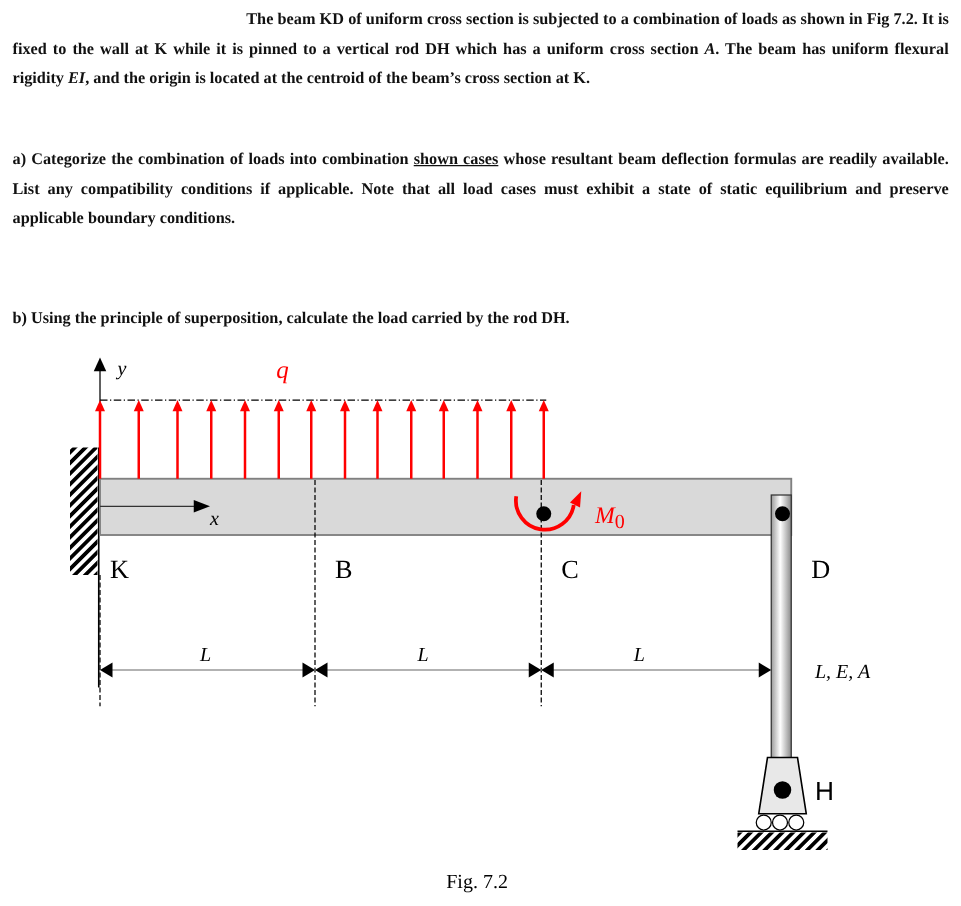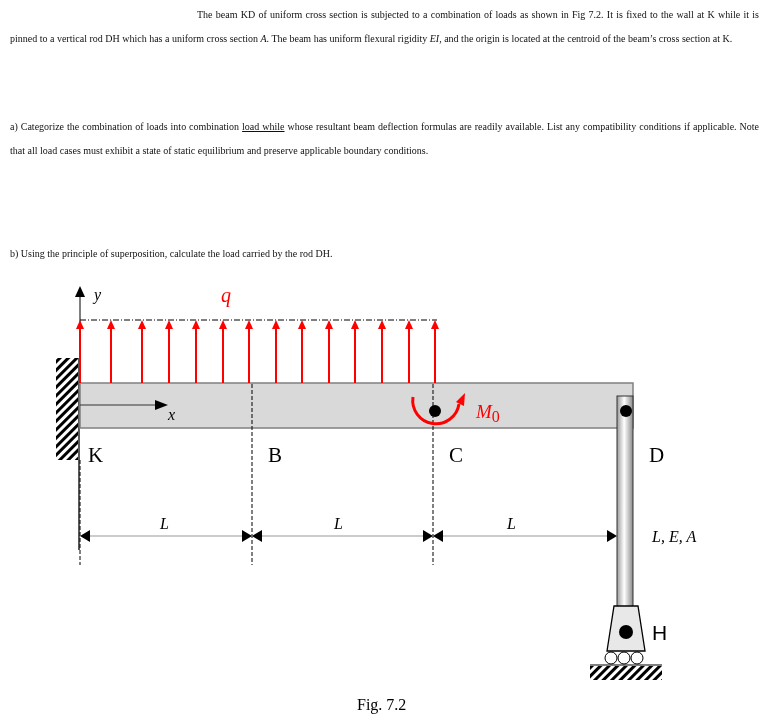--- a/index.html
+++ b/index.html
@@ -1,33 +1,33 @@
 <!DOCTYPE html>
 <html><head>
 <meta charset="utf-8">
 <style>
   html, body { margin:0; padding:0; background:#ffffff; }
   body { width:769px; height:725px; position:relative; overflow:hidden;
          font-family:"Liberation Serif", "DejaVu Serif", serif; color:#111; }
-  .para { position:absolute; left:10px; width:749px; font-size:10px; line-height:23.5px;
-          text-align:justify; }
+  .para { position:absolute; left:10px; width:749px; font-size:13px; line-height:23.5px;
+          text-align:justify;font-weight:bold; }
   .p1 { top:3px; text-indent:187px; }
   .p2 { top:115px; }
   .p3 { top:195px;margin-top:47px; }
   .u { text-decoration:underline; }
   .it { font-style:italic; }
   svg { position:absolute; left:0; top:0; }
   .lbl { font-family:"Liberation Serif", "DejaVu Serif", serif; }
 </style>
 </head>
 <body>
 
 <div class="para p1"><span>The beam KD of uniform cross section is subjected to a combination of loads as shown in Fig 7.2. It is fixed to the wall at K while it is pinned to a vertical rod DH which has a uniform cross section </span><span class="it">A</span><span>. The beam has uniform flexural rigidity </span><span class="it">EI</span><span>, and the origin is located at the centroid of the beam’s cross section at K.</span></div>
 
-<div class="para p2"><span>a) Categorize the combination of loads into combination </span><span class="u">load while</span><span> whose resultant beam deflection formulas are readily available. List any compatibility conditions if applicable. Note that all load cases must exhibit a state of static equilibrium and preserve applicable boundary conditions.</span></div>
+<div class="para p2"><span>a) Categorize the combination of loads into combination </span><span class="u">shown cases</span><span> whose resultant beam deflection formulas are readily available. List any compatibility conditions if applicable. Note that all load cases must exhibit a state of static equilibrium and preserve applicable boundary conditions.</span></div>
 
 <div class="para p3">b) Using the principle of superposition, calculate the load carried by the rod DH.</div>
 
 <svg width="769" height="725" viewBox="0 0 769 725">
   <defs>
     <pattern id="hatch" width="6" height="6" patternUnits="userSpaceOnUse" patternTransform="rotate(45)">
       <rect width="6" height="6" fill="#fff"></rect>
       <rect width="3" height="6" fill="#000"></rect>
     </pattern>
     <linearGradient id="rodg" x1="0" x2="1" y1="0" y2="0">

